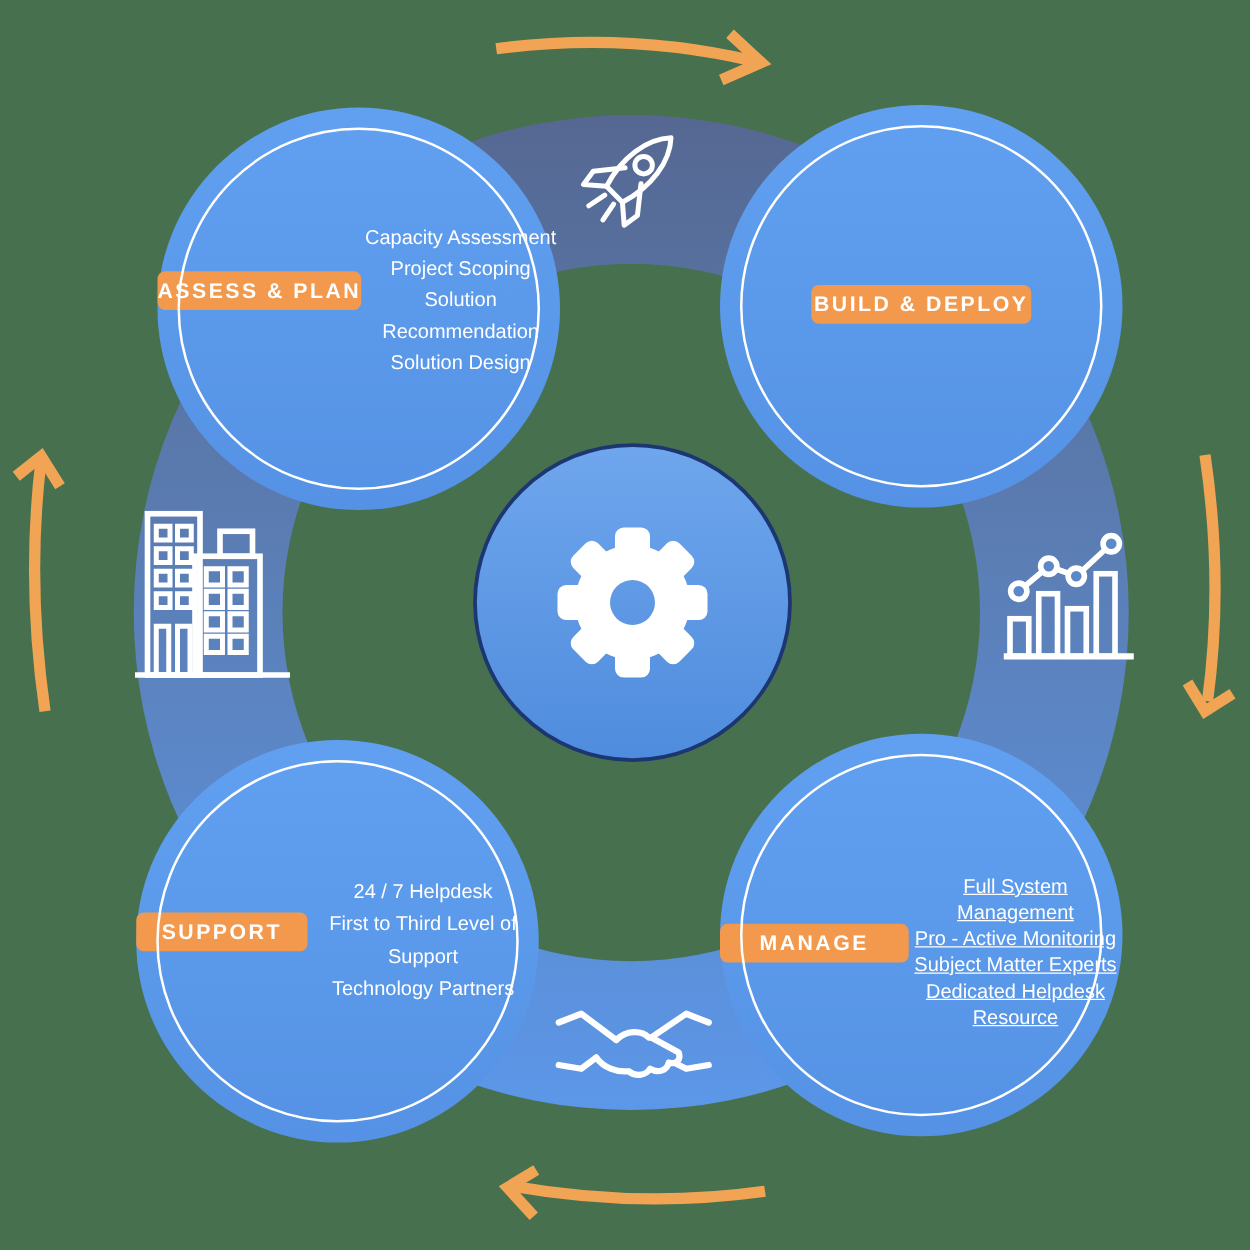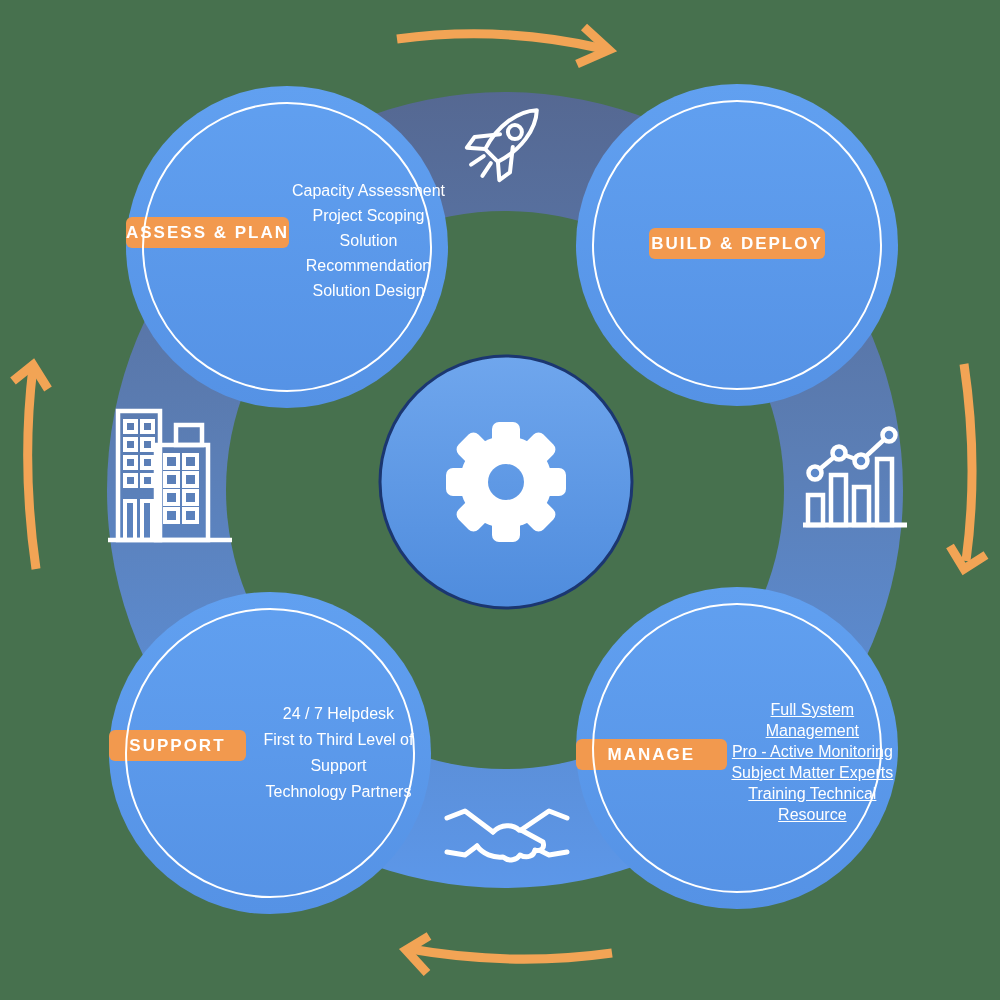--- a/index.html
+++ b/index.html
@@ -199,17 +199,17 @@
       <div>Technology Partners</div>
     </div>
   </div>
 
   <div class="phase-circle" id="c-manage">
     <div class="badge">MANAGE</div>
     <div class="items">
       <div>Full System Management</div>
       <div>Pro - Active Monitoring</div>
       <div>Subject Matter Experts</div>
-      <div>Training Technical Resource</div>
+      <div>Dedicated Helpdesk Resource</div>
     </div>
   </div>
 
 </div>
 
 </body></html>

